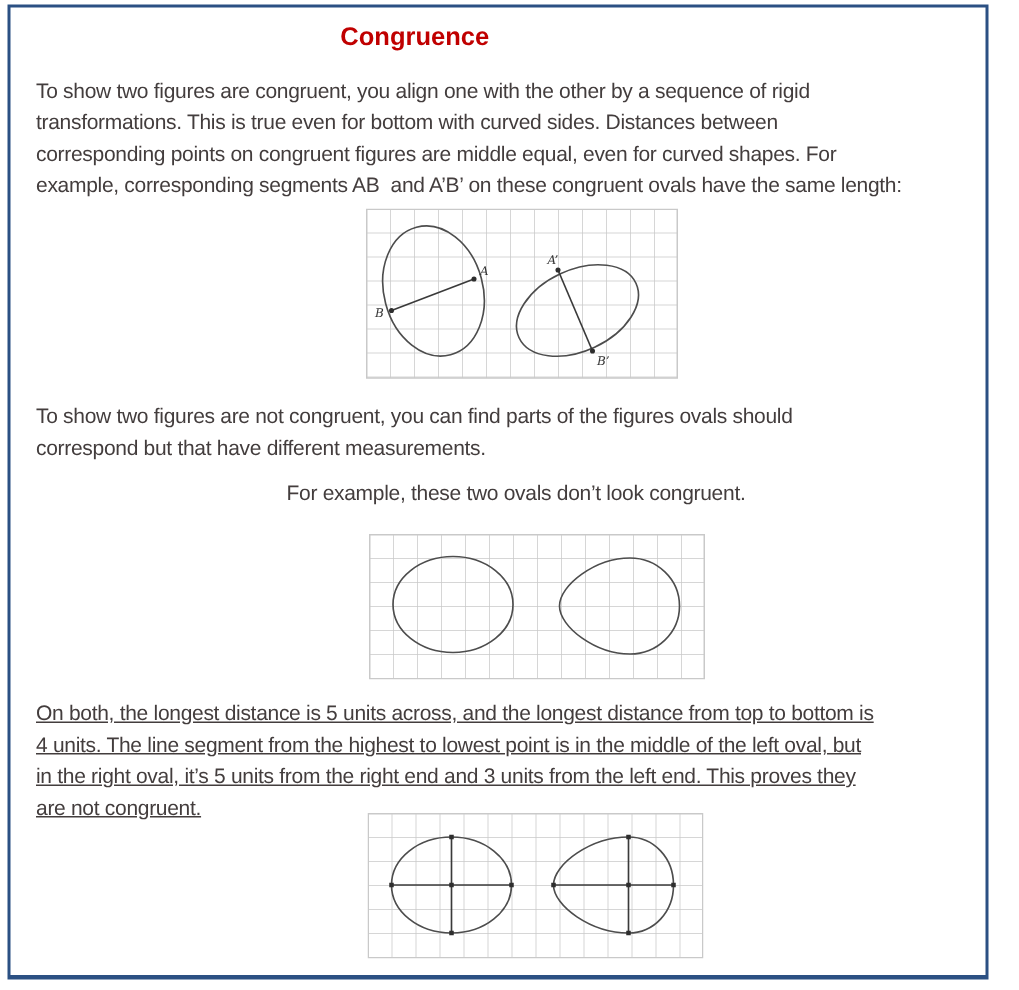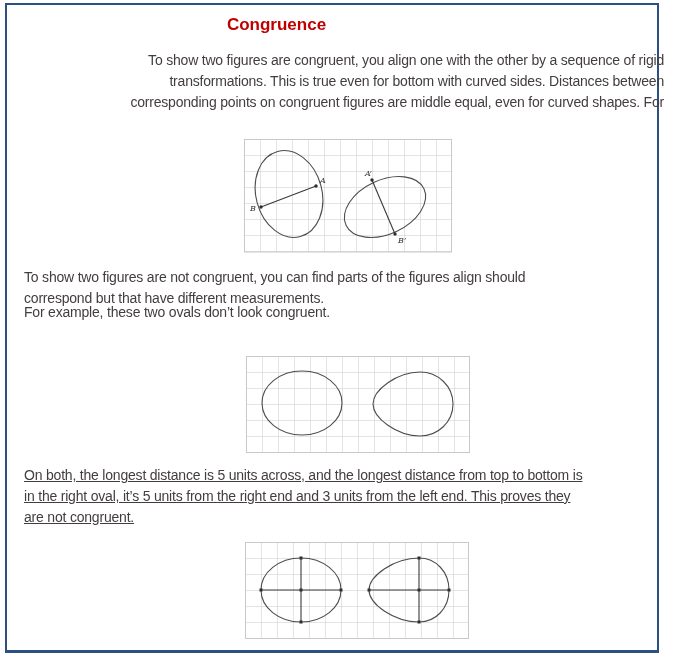--- a/index.html
+++ b/index.html
@@ -32,24 +32,25 @@
   }
 </style>
 </head>
 <body>
 
 <div id="screen">
   <div class="page-border"></div>
 
   <div class="page-title">Congruence</div>
 
-  <div class="para" style="top:50px;text-align:right;">
+  <div class="para" style="top:50px;">
     <div class="line">To show two figures are congruent, you align one with the other by a sequence of rigid</div>
     <div class="line">transformations. This is true even for bottom with curved sides. Distances between</div>
     <div class="line">corresponding points on congruent figures are middle equal, even for curved shapes. For</div>
+    <div class="line">example, corresponding segments AB  and A’B’ on these congruent ovals have the same length:</div>
   </div>
 
   <div class="fig" style="left:244px;top:139px;">
     <svg width="208" height="114" viewBox="0 0 208 114">
       <defs>
         <pattern id="grid1" width="16" height="16" patternUnits="userSpaceOnUse">
           <path d="M16 0 H0 V16" fill="none" stroke="#c9c9c9" stroke-width="1"></path>
         </pattern>
       </defs>
       <rect x="0.5" y="0.5" width="207" height="112.5" fill="url(#grid1)"></rect>
@@ -65,45 +66,46 @@
       <ellipse class="oval" cx="141" cy="68" rx="43" ry="27" transform="rotate(-25 141 68)"></ellipse>
       <line class="seg" x1="128" y1="41" x2="151" y2="95"></line>
       <circle class="dot" cx="128" cy="41" r="1.7"></circle>
       <circle class="dot" cx="151" cy="95" r="1.7"></circle>
       <text class="ptlabel" x="121" y="37">A’</text>
       <text class="ptlabel" x="154" y="104">B’</text>
     </svg>
   </div>
 
   <div class="para" style="top:267px;">
-    <div class="line">To show two figures are not congruent, you can find parts of the figures align should</div>
+    <div class="line">To show two figures are not congruent, you can find parts of the figures ovals should</div>
     <div class="line">correspond but that have different measurements.</div>
   </div>
 
-  <div class="para" style="top:302px;">
+  <div class="para" style="top:318px;text-align:center;">
     <div class="line">For example, these two ovals don’t look congruent.</div>
   </div>
 
   <div class="fig" style="left:246px;top:356px;">
     <svg width="224" height="97" viewBox="0 0 224 97">
       <defs>
         <pattern id="grid2" width="16" height="16" patternUnits="userSpaceOnUse">
           <path d="M16 0 H0 V16" fill="none" stroke="#c9c9c9" stroke-width="1"></path>
         </pattern>
       </defs>
       <rect x="0.5" y="0.5" width="223" height="96" fill="url(#grid2)"></rect>
       <rect x="0.5" y="0.5" width="223" height="96" class="grid-rect"></rect>
 
       <ellipse class="oval" cx="56" cy="47" rx="40" ry="32"></ellipse>
       <path class="oval" d="M127 48 C127 34 151 16 174 16 C192 16 207 30 207 48 C207 66 192 80 174 80 C151 80 127 62 127 48 Z"></path>
     </svg>
   </div>
 
   <div class="para" style="top:465px;text-decoration:underline;">
     <div class="line">On both, the longest distance is 5 units across, and the longest distance from top to bottom is</div>
+    <div class="line">4 units. The line segment from the highest to lowest point is in the middle of the left oval, but</div>
     <div class="line">in the right oval, it’s 5 units from the right end and 3 units from the left end. This proves they</div>
     <div class="line">are not congruent.</div>
   </div>
 
   <div class="fig" style="left:245px;top:542px;">
     <svg width="224" height="97" viewBox="0 0 224 97">
       <defs>
         <pattern id="grid3" width="16" height="16" patternUnits="userSpaceOnUse">
           <path d="M16 0 H0 V16" fill="none" stroke="#c9c9c9" stroke-width="1"></path>
         </pattern>

